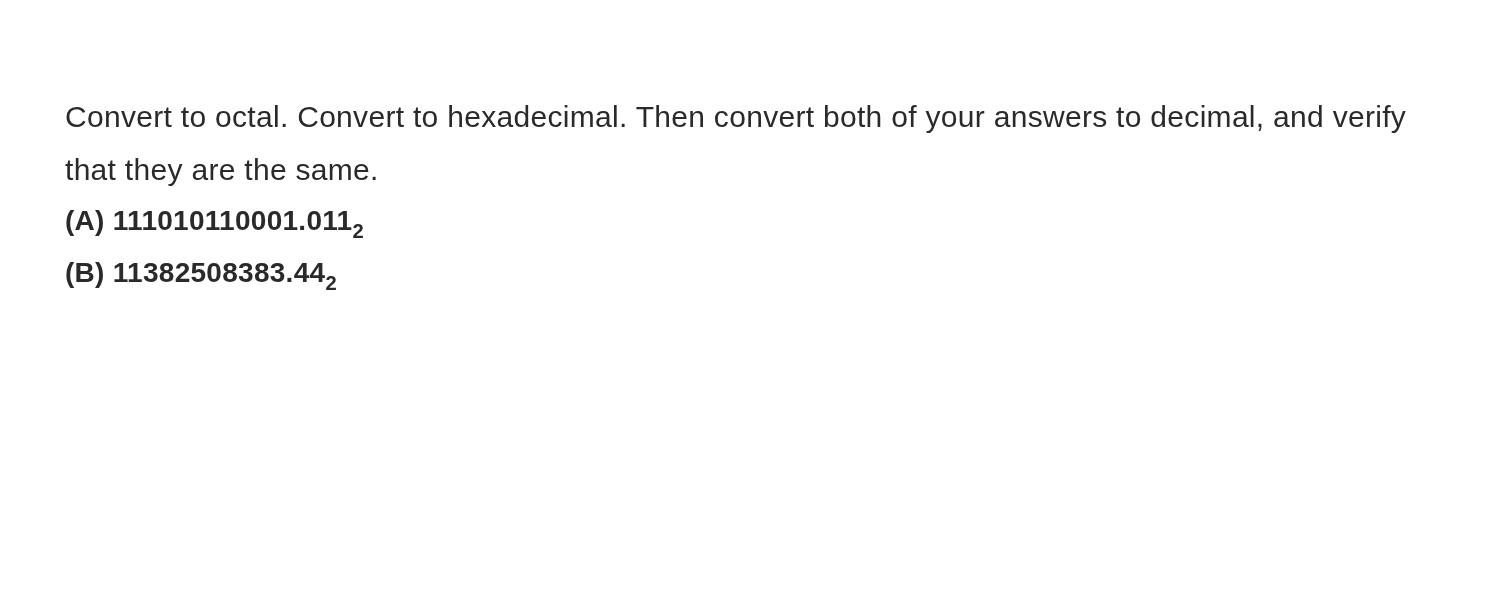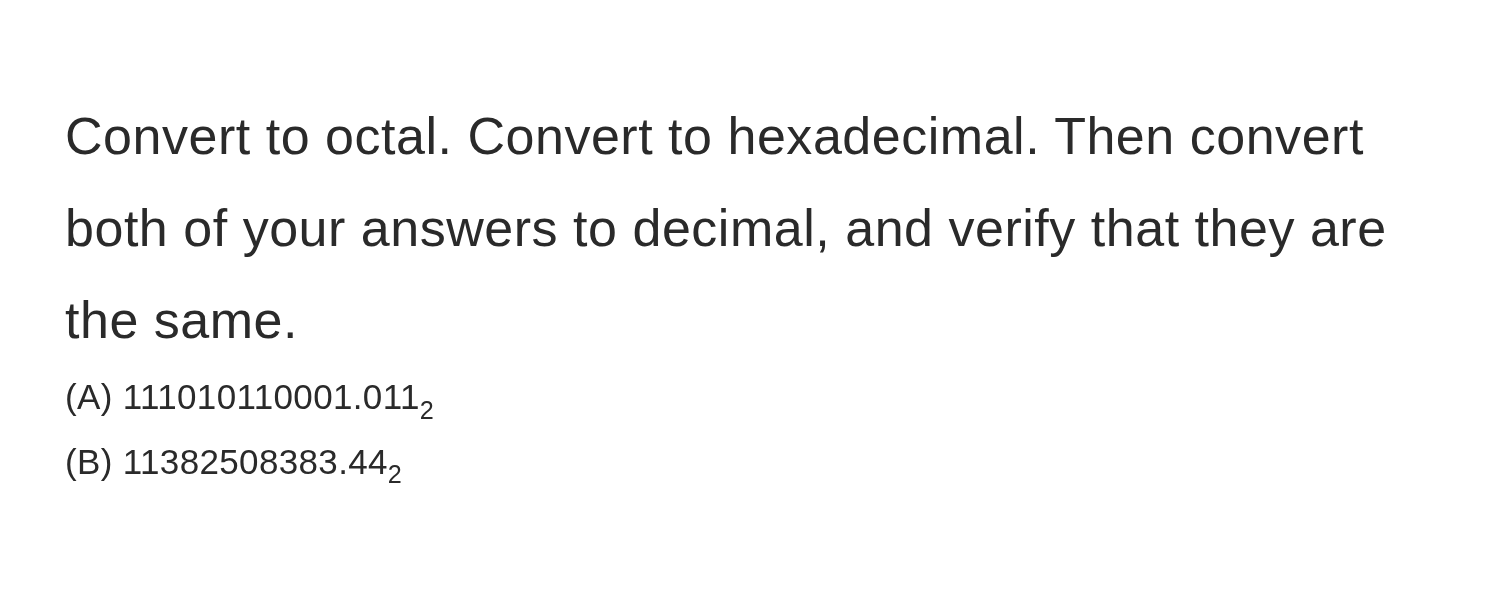--- a/index.html
+++ b/index.html
@@ -9,29 +9,29 @@
     }
     body {
       width: 1500px;
       height: 600px;
       background: #ffffff;
       font-family: -apple-system, BlinkMacSystemFont, "Segoe UI", Helvetica, Arial, sans-serif;
       color: #2a2a2a;
       padding: 90px 65px 0 65px;
     }
     .question-text {
-      font-size: 52px;
+      font-size: 30px;
       line-height: 1.77;
       font-weight: 400;
       letter-spacing: 0.01em;
     }
     .option-row {
-      font-size: 35px;
+      font-size: 28px;
       line-height: 1.77;
-      font-weight: 400;
+      font-weight: 700;
       letter-spacing: 0.01em;
     }
     .option-label {
       display: inline;
     }
     .option-value {
       display: inline;
     }
     .subscript {
       font-size: 0.72em;

